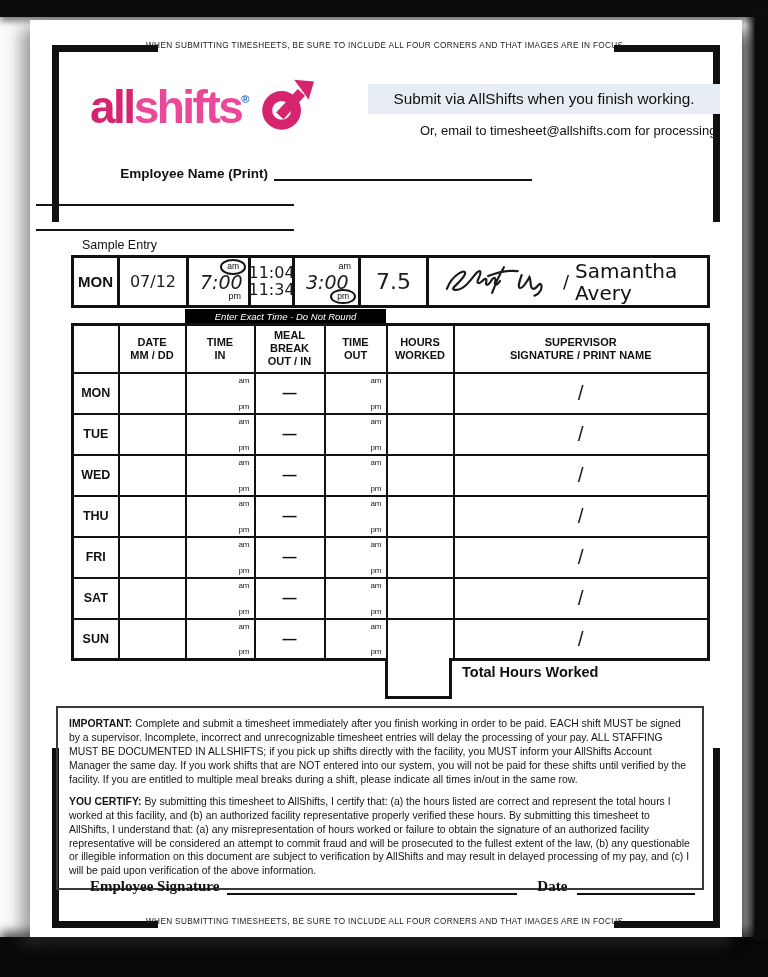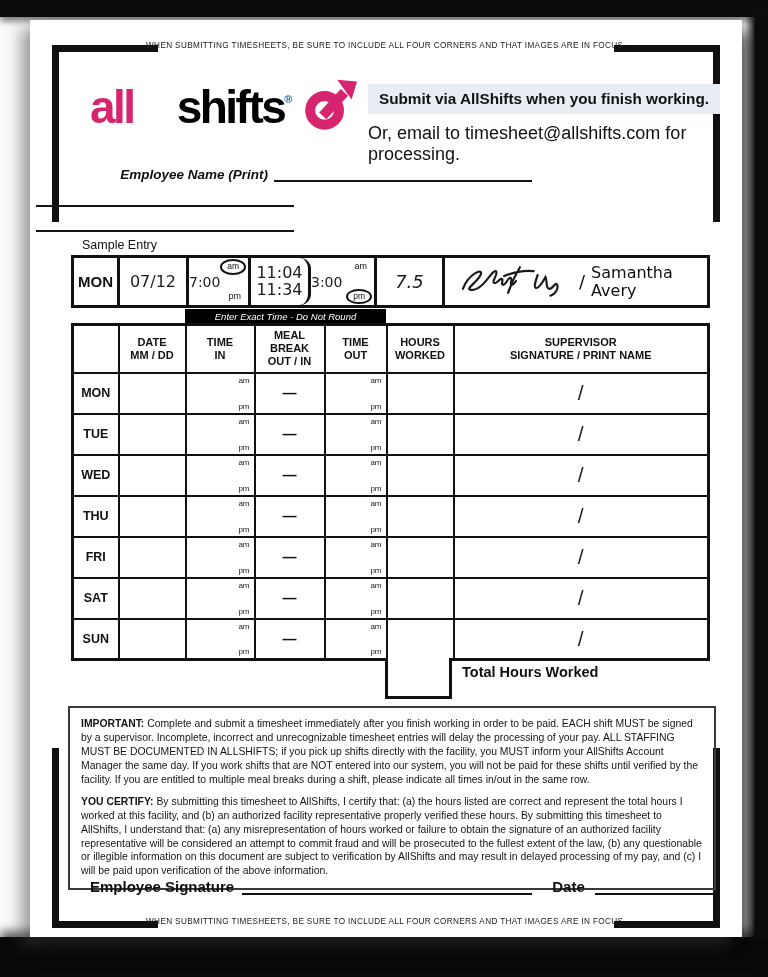--- a/index.html
+++ b/index.html
@@ -33,61 +33,61 @@
   .br-h { right:22px; top:901px; width:106px; height:7px; }
 
   .banner { position:absolute; left:0; right:0; text-align:center; font-size:8.2px; letter-spacing:.35px; color:#1a1a1a; }
   .banner.top { top:21px; }
   .banner.bottom { top:897px; }
 
   
   .logo { position:absolute; left:60px; top:58px; display:flex; align-items:center; }
   .logo-text { font-size:46px; font-weight:bold; letter-spacing:-2.5px; line-height:1; }
   .logo-pink { color:#D6246F; }
-  .logo-blue { color:#000000;padding-left:43px; }
+  .logo-blue { color:#ec4899; }
   .logo-reg  { font-size:11px; color:#2264AE; vertical-align:20px; letter-spacing:0; font-weight:bold; }
   .logo-icon { margin-left:9px; }
 
   .submit-box {
     position:absolute; left:338px; top:64px; width:352px; height:30px;
     background:#E8EDF3; display:flex; align-items:center; justify-content:center;
-    font-weight:bold; font-size:15.3px;
-  }
-  .email-note { position:absolute; left:338px; top:103px; width:352px; text-align:left; font-size:18px; }
+    font-weight:normal; font-size:15.3px;
+  }
+  .email-note { position:absolute; left:338px; top:103px; width:352px; text-align:right; font-size:13px; }
 
   
   .fields { position:absolute; left:0; top:144px; width:530px; }
-  .field-row { display:flex; align-items:flex-end; height:18px; margin-bottom:7px;font-style:italic; }
+  .field-row { display:flex; align-items:center; height:18px; margin-bottom:7px; }
   .field-label { width:238px; text-align:right; font-weight:bold; font-size:13.5px; }
   .field-line  { width:258px; margin-left:6px; border-bottom:2px solid #151515; height:16px; font-size:12px; }
 
   .sample-title { position:absolute; left:52px; top:218px; font-weight:normal; font-size:12.5px; }
 
   
   .sample-table { position:absolute; left:41px; top:235px; width:639px; height:53px; border:3px solid #111; display:flex; }
   .s-cell { border-right:3px solid #111; position:relative; display:flex; align-items:center; justify-content:center; }
   .s-cell:last-child { border-right:none; flex:1; }
   .s-day  { width:46px; font-weight:bold; font-size:15px; }
   .s-date { width:69px; }
   .s-tin  { width:62px; }
-  .s-meal { width:60px; flex-direction:column; line-height:1.05;border-radius:11px; }
+  .s-meal { width:44px; flex-direction:column; line-height:1.05; }
   .s-tout { width:66px; }
   .s-hrs  { width:68px; }
   .s-sup  { justify-content:flex-start; padding-left:10px; gap:6px; }
   .hand { font-family:"DejaVu Sans", sans-serif; font-size:16px; color:#1c1c1c; }
-  .hand.big { font-size:18px;font-style:italic; }
-  .s-time-num { position:absolute; left:0; top:50%; transform:translateY(-50%); font-size:14px; }
+  .hand.big { font-size:22px; }
+  .s-time-num { position:absolute; left:11px; top:50%; transform:translateY(-50%); font-size:19px;font-style:italic; }
   .circ { position:absolute; border:2px solid #151515; border-radius:50%; padding:1px 5px 2px; font-size:8.5px; line-height:1; background:#fff; }
   .circ.top { top:1px; right:2px; }
   .circ.bot { bottom:1px; right:2px; }
   .plain-mer { position:absolute; right:7px; font-size:9px; }
   .plain-mer.top { top:3px; }
   .plain-mer.bot { bottom:4px; }
   .s-slash { font-family:"DejaVu Sans",sans-serif; font-size:18px; }
-  .s-name { font-family:"DejaVu Sans",sans-serif; font-size:16px; line-height:1.1; white-space:pre-line; }
+  .s-name { font-family:"DejaVu Sans",sans-serif; font-size:20px; line-height:1.1; white-space:pre-line; }
 
   .notice-bar {
     position:absolute; left:155px; top:289px; width:201px; height:14px;
     background:#000; color:#fff; font-style:italic; font-size:9.5px;
     display:flex; align-items:center; justify-content:center;
   }
 
   
   .main-table { position:absolute; left:41px; top:303px; width:639px; border-collapse:collapse; table-layout:fixed; }
   .main-table th, .main-table td { border:2.5px solid #111; padding:0; }
@@ -99,28 +99,28 @@
   .ampm.top { top:2px; }
   .ampm.bot { bottom:2px; }
   .dash { font-weight:bold; font-size:14px; }
   .slash-glyph { font-size:21px; color:#222; }
 
   .total-box { position:absolute; left:355px; top:638px; width:67px; height:41px; border:3px solid #111; border-top:none; background:#fff; }
   .total-label { position:absolute; left:432px; top:644px; font-weight:bold; font-size:14.5px; }
 
   
   .legal-box {
-    position:absolute; left:38px; top:686px; width:648px;
+    position:absolute; left:26px; top:686px; width:648px;
     border:2px solid #3a3a3a; padding:9px 11px 10px;
     font-size:10.4px; line-height:1.34; color:#141414;
   }
   .legal-box p + p { margin-top:8px; }
 
   
-  .sig-row { position:absolute; left:60px; top:858px; display:flex; align-items:flex-end; }
+  .sig-row { position:absolute; left:60px; top:858px; display:flex; align-items:flex-end;font-family:Liberation Serif, serif; }
   .sig-label, .date-label { font-weight:bold; font-size:15px; }
   .sig-line  { width:290px; margin-left:8px; border-bottom:2.5px solid #111; height:16px; }
   .date-label { margin-left:20px; }
   .date-line { width:118px; margin-left:10px; border-bottom:2.5px solid #111; height:16px; }
 </style>
 </head>
 <body>
 
 <div class="edge-top"></div>
 <div class="edge-bottom"></div>

